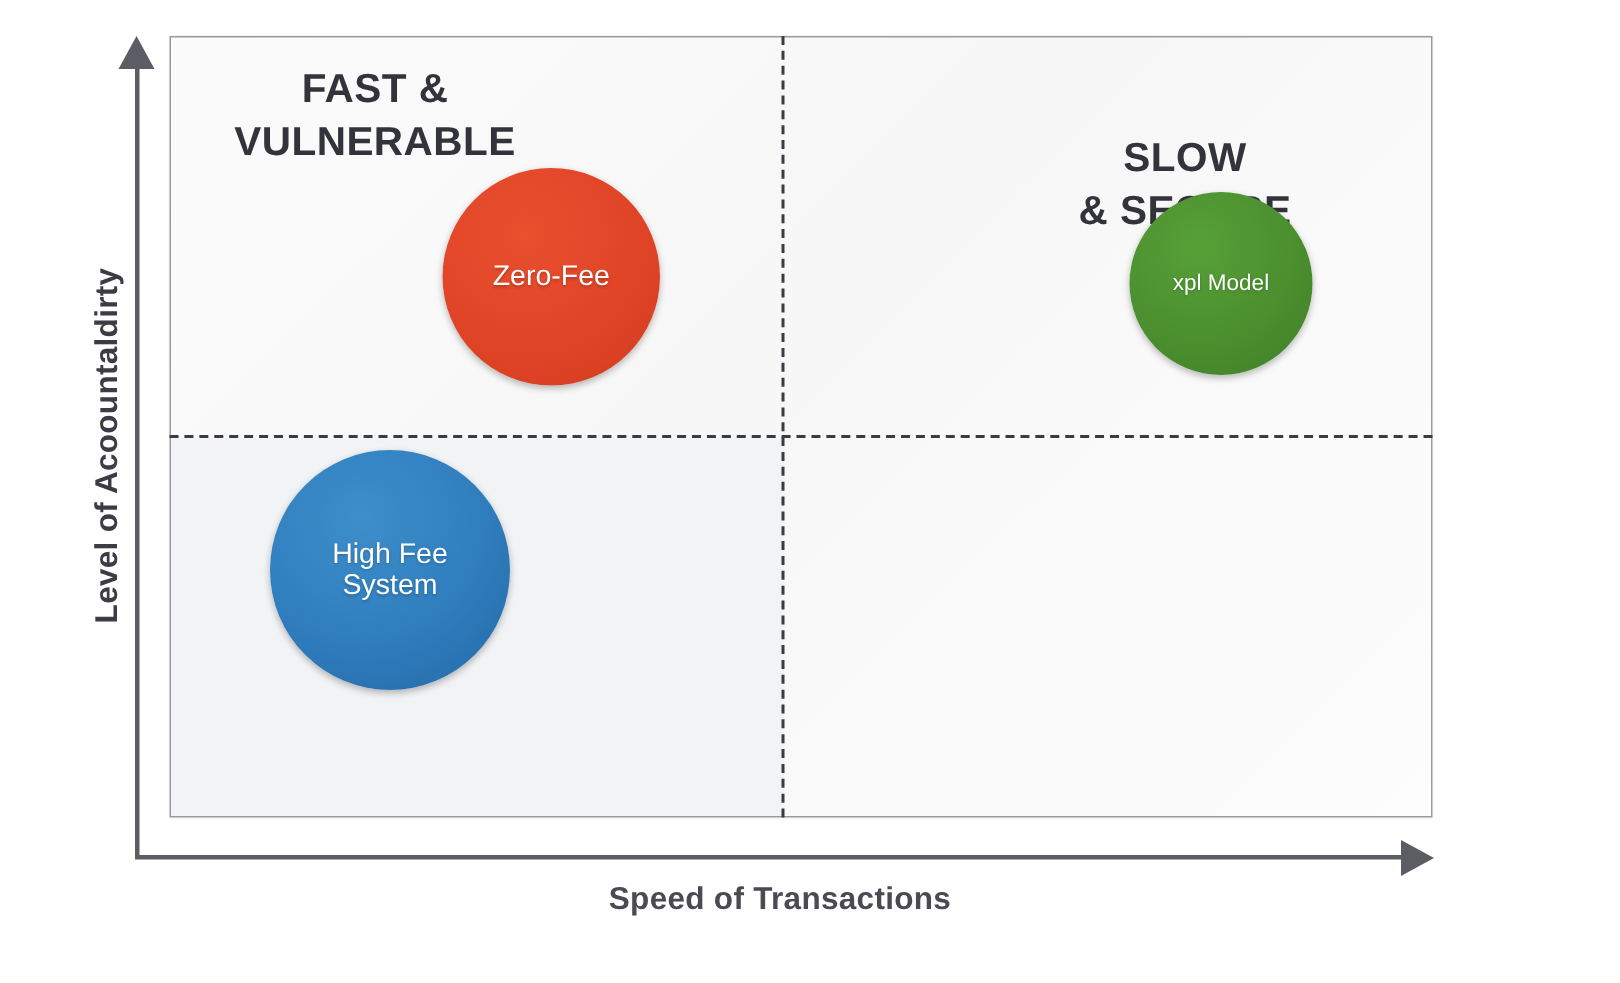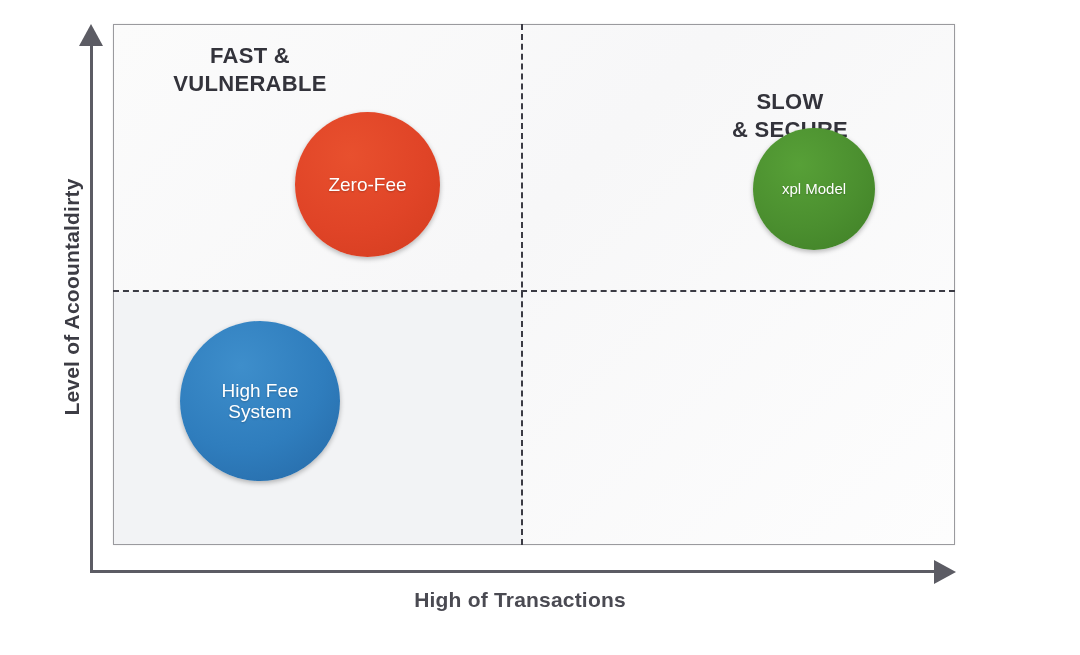--- a/index.html
+++ b/index.html
@@ -121,21 +121,21 @@
     font-size: 21px;
     font-weight: bold;
     color: #4a4a52;
     letter-spacing: 0.2px;
   }
 
   
   .quad-label {
     position: absolute;
     text-align: center;
-    font-size: 22px;
+    font-size: 27px;
     font-weight: bold;
     color: #33333b;
     line-height: 1.28;
     letter-spacing: 0.3px;
     white-space: pre-line;
   }
   .quad-label-tl {
     left: 140px;
     top: 42px;
     width: 220px;
@@ -172,21 +172,21 @@
   .bubble-green {
     left: 753px;
     top: 128px;
     width: 122px;
     height: 122px;
     background: radial-gradient(circle at 38% 30%, #57a037 0%, #4b8f2f 55%, #3f7f26 100%);
     font-size: 15px;
   }
   .bubble-blue {
     left: 180px;
-    top: 321px;
+    top: 300px;
     width: 160px;
     height: 160px;
     background: radial-gradient(circle at 38% 28%, #3e8ecb 0%, #2f7dbd 55%, #2568a5 100%);
     text-align: center;
   }
 </style>
 </head>
 <body>
 
 <div id="canvas">
@@ -197,21 +197,21 @@
 
   <div class="dash-v"></div>
   <div class="dash-h"></div>
 
   <div class="axis-y-line"></div>
   <div class="axis-x-line"></div>
   <div class="axis-y-arrow"></div>
   <div class="axis-x-arrow"></div>
 
   <div class="axis-title-y">Level of Acoountaldirty</div>
-  <div class="axis-title-x">High of Transactions</div>
+  <div class="axis-title-x">Speed of Transactions</div>
 
   <div class="quad-label quad-label-tl">FAST &amp;
 VULNERABLE</div>
   <div class="quad-label quad-label-tr">SLOW
 &amp; SECURE</div>
 
   <div class="bubble bubble-red">Zero-Fee</div>
   <div class="bubble bubble-green">xpl Model</div>
   <div class="bubble bubble-blue">High Fee
 System</div>

